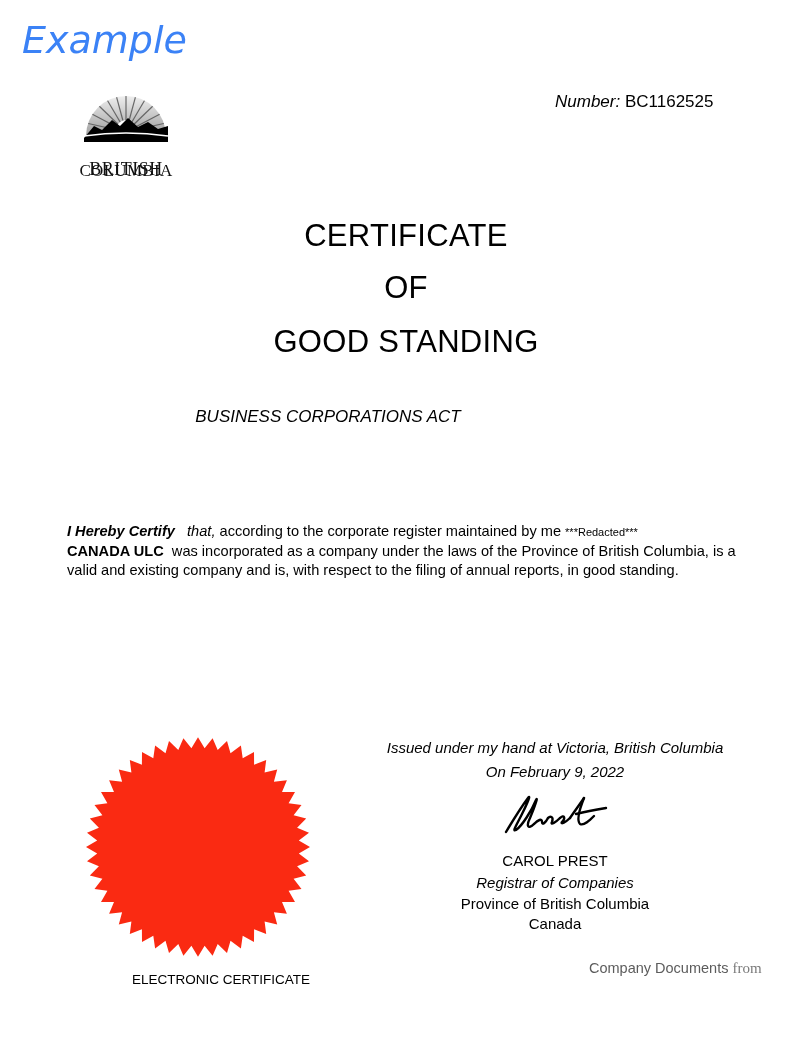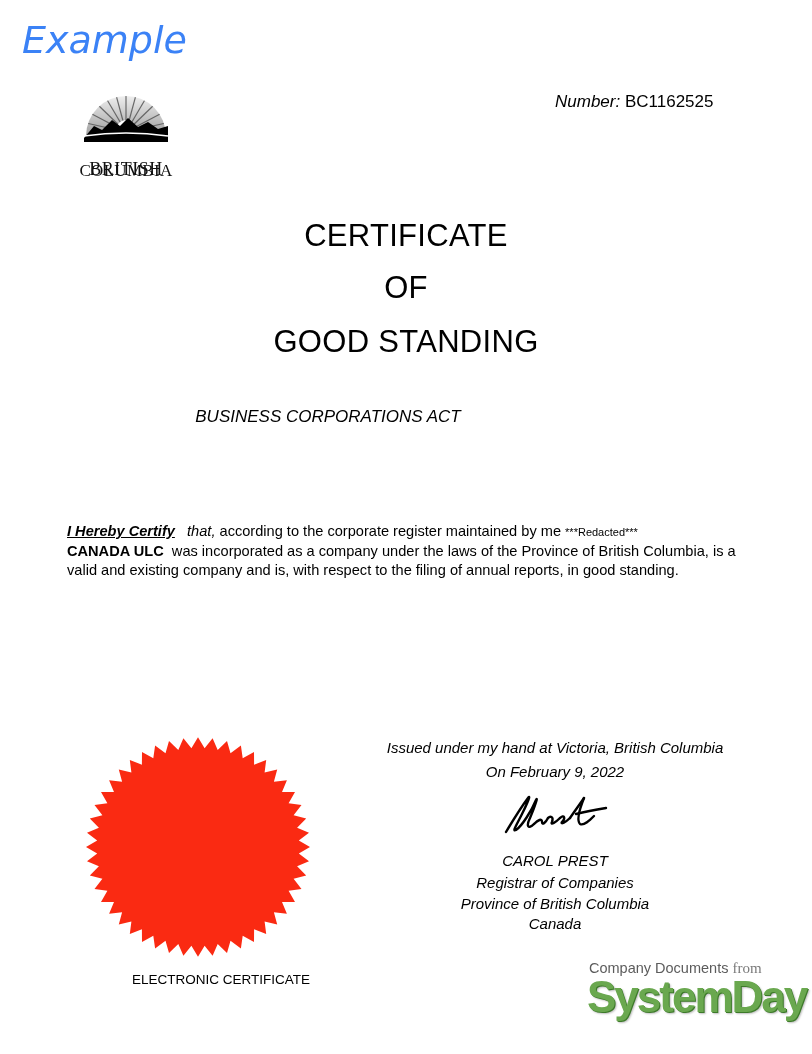--- a/index.html
+++ b/index.html
@@ -64,21 +64,21 @@
       font-size: 17px;
       font-style: italic;
     }
 
     .body-text {
       left: 67px; top: 522px;
       width: 680px;
       font-size: 14.6px;
       line-height: 19px;
     }
-    .body-text .certify { font-style: italic; font-weight: bold; text-decoration: underline; }
+    .body-text .certify { font-style: italic; font-weight: bold; }
     .body-text .that { font-style: italic; }
     .body-text .redacted { font-size: 11px; }
     .body-text .company { font-weight: bold; }
 
     .issued {
       left: 360px; width: 390px;
       text-align: center;
       font-style: italic;
       font-size: 15px;
     }
@@ -87,21 +87,20 @@
 
     .signature {
       left: 498px; top: 792px;
       width: 115px; height: 46px;
     }
 
     .sig-block {
       left: 400px; width: 310px;
       text-align: center;
       font-size: 15px;
-      font-style: italic;
     }
     .sb1 { top: 852px; }
     .sb2 { top: 874px; font-style: italic; }
     .sb3 { top: 895px; }
     .sb4 { top: 915px; }
 
     .seal-box {
       left: 72px; top: 728px;
       width: 256px; height: 240px;
       background: #ffffff;
@@ -228,14 +227,13 @@
 <svg class="abs seal" viewBox="0 0 240 225" id="seal-svg">
   <polygon id="seal-poly" fill="#fa2a12" points="120.0,2.2 126.6,13.2 134.6,3.2 139.7,14.9 149.0,6.0 152.5,18.3 162.9,10.6 164.7,23.2 176.0,16.9 176.1,29.7 188.2,24.9 186.6,37.6 199.2,34.4 195.9,46.7 208.9,45.2 204.0,57.0 217.0,57.1 210.6,68.2 223.5,70.0 215.6,80.2 228.2,83.6 219.1,92.7 231.0,97.7 220.8,105.5 232.0,112.0 220.8,118.5 231.0,126.3 219.1,131.3 228.2,140.4 215.6,143.8 223.5,154.0 210.6,155.8 217.0,166.9 204.0,167.0 208.9,178.8 195.9,177.3 199.2,189.6 186.6,186.4 188.2,199.1 176.1,194.3 176.0,207.1 164.7,200.8 162.9,213.4 152.5,205.7 149.0,218.0 139.7,209.1 134.6,220.8 126.6,210.8 120.0,221.8 113.4,210.8 105.4,220.8 100.3,209.1 91.0,218.0 87.5,205.7 77.1,213.4 75.3,200.8 64.0,207.1 63.9,194.3 51.8,199.1 53.4,186.4 40.8,189.6 44.1,177.3 31.1,178.8 36.0,167.0 23.0,166.9 29.4,155.8 16.5,154.0 24.4,143.8 11.8,140.4 20.9,131.3 9.0,126.3 19.2,118.5 8.0,112.0 19.2,105.5 9.0,97.7 20.9,92.7 11.8,83.6 24.4,80.2 16.5,70.0 29.4,68.2 23.0,57.1 36.0,57.0 31.1,45.2 44.1,46.7 40.8,34.4 53.4,37.6 51.8,24.9 63.9,29.7 64.0,16.9 75.3,23.2 77.1,10.6 87.5,18.3 91.0,6.0 100.3,14.9 105.4,3.2 113.4,13.2"></polygon>
 </svg>
 <div class="abs seal-label">ELECTRONIC CERTIFICATE</div>
 
 <div class="abs sd-brand">
   <div class="sd-tag">
     <span>Company Documents</span>
     <span class="from">from</span>
   </div>
-  <div class="sd-logo">SystemDay</div>
 </div>
 
 </body></html>

